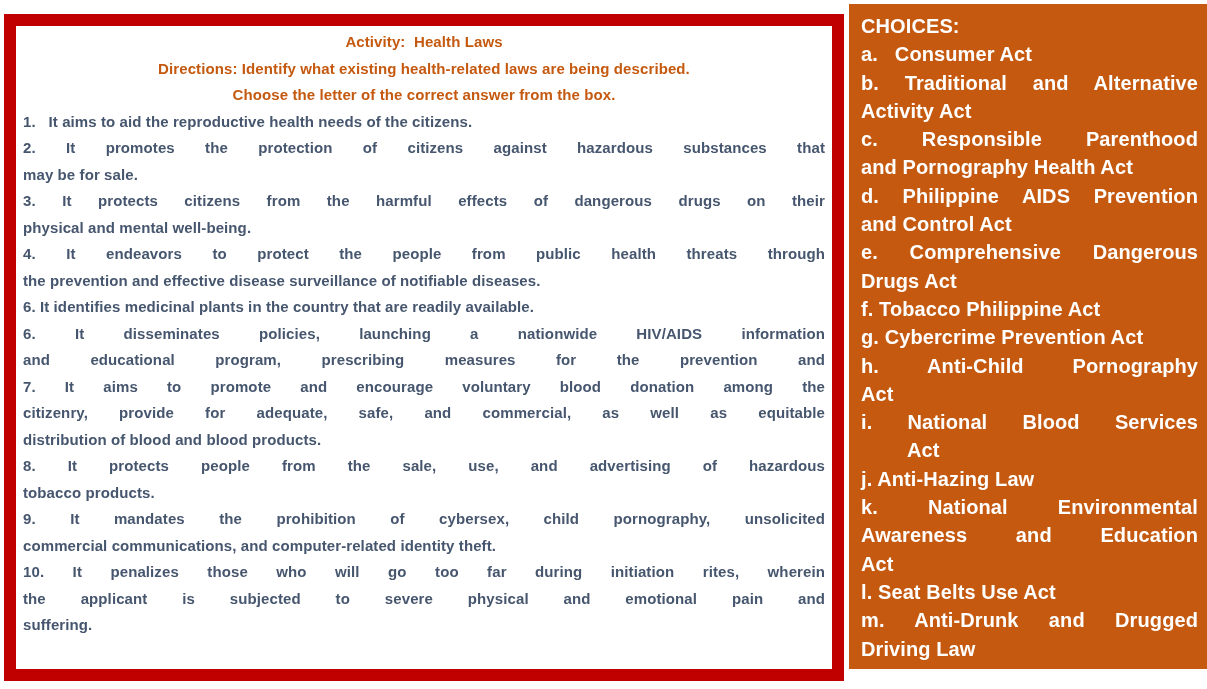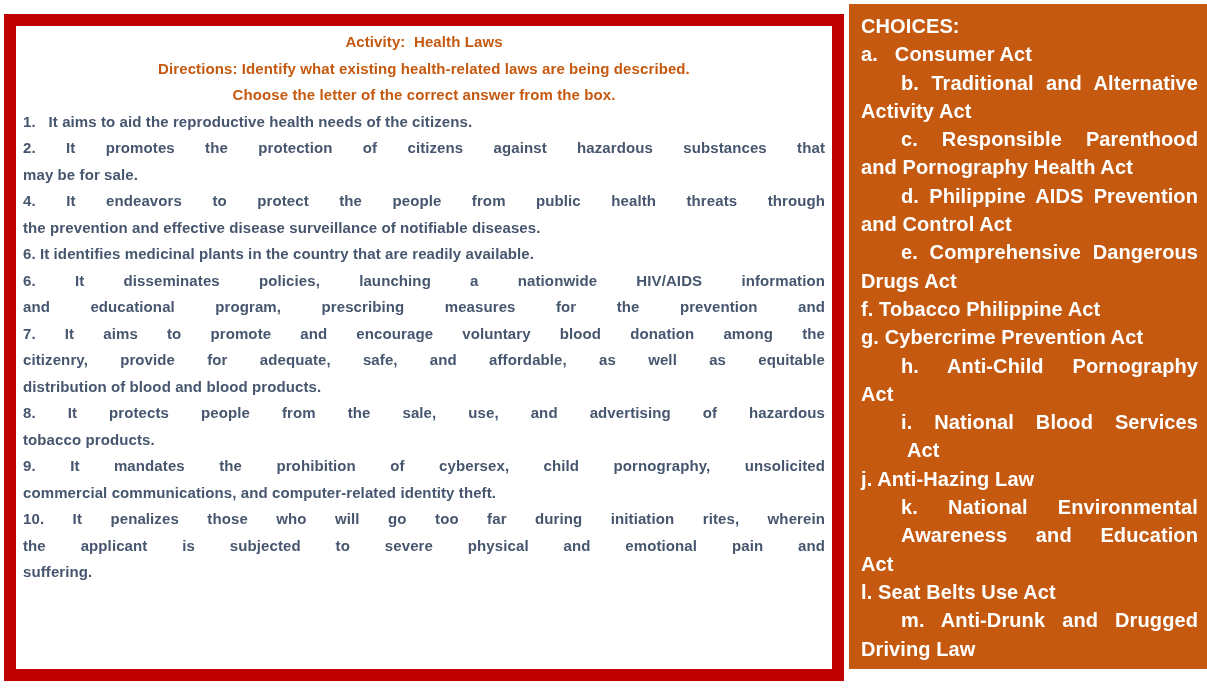--- a/index.html
+++ b/index.html
@@ -60,21 +60,20 @@
   }
   .cline {
     font-size: 20px;
     line-height: 28.3px;
     color: #ffffff;
     letter-spacing: 0.1px;
   }
   .cline.j {
     text-align: justify;
     text-align-last: justify;
-    margin-left: 40px;
   }
   .cline.l {
     text-align: left;
   }
   .cline.ind {
     padding-left: 46px;
   }
 </style>
 </head>
 <body>
@@ -87,33 +86,37 @@
     <div class="qline c">Choose the letter of the correct answer from the box.</div>
 
     <div>
       <div class="qline l">1.&nbsp;&nbsp; It aims to aid the reproductive health needs of the citizens.</div>
     </div>
     <div>
       <div class="qline j">2. It promotes the protection of citizens against hazardous substances that</div>
       <div class="qline l">may be for sale.</div>
     </div>
     <div>
+      <div class="qline j">3. It protects citizens from the harmful effects of dangerous drugs on their</div>
+      <div class="qline l">physical and mental well-being.</div>
+    </div>
+    <div>
       <div class="qline j">4. It endeavors to protect the people from public health threats through</div>
       <div class="qline l">the prevention and effective disease surveillance of notifiable diseases.</div>
     </div>
     <div>
       <div class="qline l">6. It identifies medicinal plants in the country that are readily available.</div>
     </div>
     <div>
       <div class="qline j">6. It disseminates policies, launching a nationwide HIV/AIDS information</div>
       <div class="qline j">and educational program, prescribing measures for the prevention and</div>
     </div>
     <div>
       <div class="qline j">7. It aims to promote and encourage voluntary blood donation among the</div>
-      <div class="qline j">citizenry, provide for adequate, safe, and affordable, as well as equitable</div>
+      <div class="qline j">citizenry, provide for adequate, safe, and commercial, as well as equitable</div>
       <div class="qline l">distribution of blood and blood products.</div>
     </div>
     <div>
       <div class="qline j">8. It protects people from the sale, use, and advertising of hazardous</div>
       <div class="qline l">tobacco products.</div>
     </div>
     <div>
       <div class="qline j">9. It mandates the prohibition of cybersex, child pornography, unsolicited</div>
       <div class="qline l">commercial communications, and computer-related identity theft.</div>
     </div>

